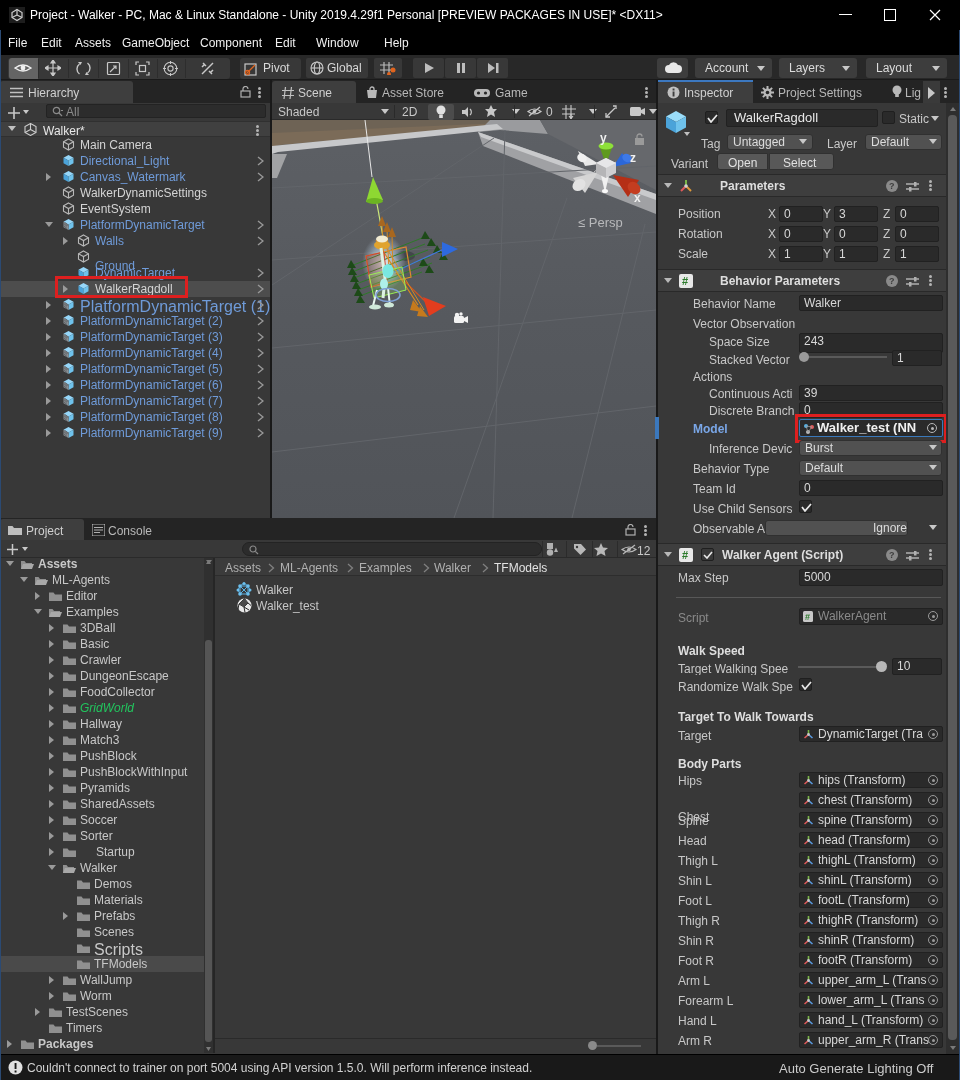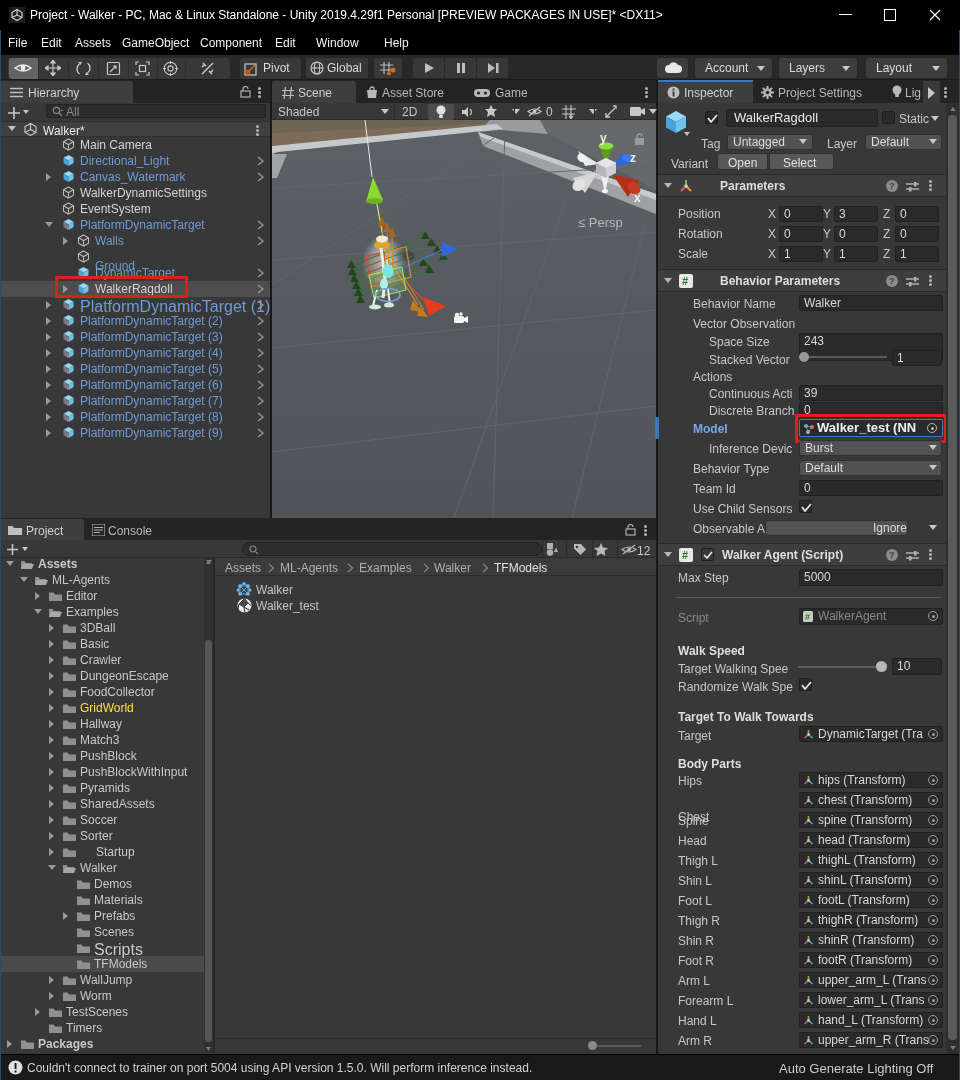--- a/index.html
+++ b/index.html
@@ -737,21 +737,21 @@
 <div class="t" style="left:80px;top:670px;color:#c8c8c8;font-size:12px;">DungeonEscape</div>
 <div class="ab" style="left:49px;top:688px;width:0;height:0;border-top:4px solid transparent;border-bottom:4px solid transparent;border-left:5px solid #9a9a9a;"></div>
 <svg class="ab" style="left:63px;top:687px;" width="14" height="11">
     <path d="M0,1.5 L0,10 L13,10 L13,3.5 L6,3.5 L4.5,1.5 Z" fill="#909090"></path>
   </svg>
 <div class="t" style="left:80px;top:686px;color:#c8c8c8;font-size:12px;">FoodCollector</div>
 <div class="ab" style="left:49px;top:704px;width:0;height:0;border-top:4px solid transparent;border-bottom:4px solid transparent;border-left:5px solid #9a9a9a;"></div>
 <svg class="ab" style="left:63px;top:703px;" width="14" height="11">
     <path d="M0,1.5 L0,10 L13,10 L13,3.5 L6,3.5 L4.5,1.5 Z" fill="#909090"></path>
   </svg>
-<div class="t" style="left:80px;top:702px;color:#fde047;font-size:12px;">GridWorld</div>
+<div class="t" style="left:80px;top:702px;color:#22c55e;font-size:12px;font-style:italic;">GridWorld</div>
 <div class="ab" style="left:49px;top:720px;width:0;height:0;border-top:4px solid transparent;border-bottom:4px solid transparent;border-left:5px solid #9a9a9a;"></div>
 <svg class="ab" style="left:63px;top:719px;" width="14" height="11">
     <path d="M0,1.5 L0,10 L13,10 L13,3.5 L6,3.5 L4.5,1.5 Z" fill="#909090"></path>
   </svg>
 <div class="t" style="left:80px;top:718px;color:#c8c8c8;font-size:12px;">Hallway</div>
 <div class="ab" style="left:49px;top:736px;width:0;height:0;border-top:4px solid transparent;border-bottom:4px solid transparent;border-left:5px solid #9a9a9a;"></div>
 <svg class="ab" style="left:63px;top:735px;" width="14" height="11">
     <path d="M0,1.5 L0,10 L13,10 L13,3.5 L6,3.5 L4.5,1.5 Z" fill="#909090"></path>
   </svg>
 <div class="t" style="left:80px;top:734px;color:#c8c8c8;font-size:12px;">Match3</div>
@@ -990,21 +990,21 @@
   </svg>
 <div class="ab" style="left:929px;top:275px;width:3px;height:12px;">
     <div style="width:3px;height:3px;border-radius:50%;background:#b4b4b4;margin-bottom:1px;"></div>
     <div style="width:3px;height:3px;border-radius:50%;background:#b4b4b4;margin-bottom:1px;"></div>
     <div style="width:3px;height:3px;border-radius:50%;background:#b4b4b4;"></div>
   </div>
 <div class="t" style="left:693px;top:298px;color:#c8c8c8;font-size:12px;">Behavior Name</div>
 <div class="fld" style="left:799px;top:295px;width:144px;height:16px;">Walker</div>
 <div class="t" style="left:693px;top:318px;color:#c8c8c8;font-size:12px;">Vector Observation</div>
 <div class="t" style="left:709px;top:336px;color:#c8c8c8;font-size:12px;">Space Size</div>
-<div class="fld" style="left:799px;top:333px;width:144px;height:28px;">243</div>
+<div class="fld" style="left:799px;top:333px;width:144px;height:20px;">243</div>
 <div class="t" style="left:709px;top:354px;color:#c8c8c8;font-size:12px;max-width:89px;overflow:hidden;">Stacked Vector</div>
 <div class="ab" style="left:807px;top:356px;width:80px;height:2px;background:#5a5a5a;"></div>
 <div class="ab" style="left:799px;top:352px;width:10px;height:10px;border-radius:50%;background:#999;"></div>
 <div class="fld" style="left:892px;top:350px;width:50px;height:16px;">1</div>
 <div class="t" style="left:693px;top:371px;color:#c8c8c8;font-size:12px;">Actions</div>
 <div class="t" style="left:709px;top:388px;color:#c8c8c8;font-size:12px;">Continuous Acti</div>
 <div class="fld" style="left:799px;top:385px;width:144px;height:16px;">39</div>
 <div class="t" style="left:709px;top:405px;color:#c8c8c8;font-size:12px;">Discrete Branch</div>
 <div class="fld" style="left:799px;top:402px;width:144px;height:16px;">0</div>
 <div class="ab" style="left:655px;top:417px;width:4px;height:22px;background:#3b78bd;"></div>

